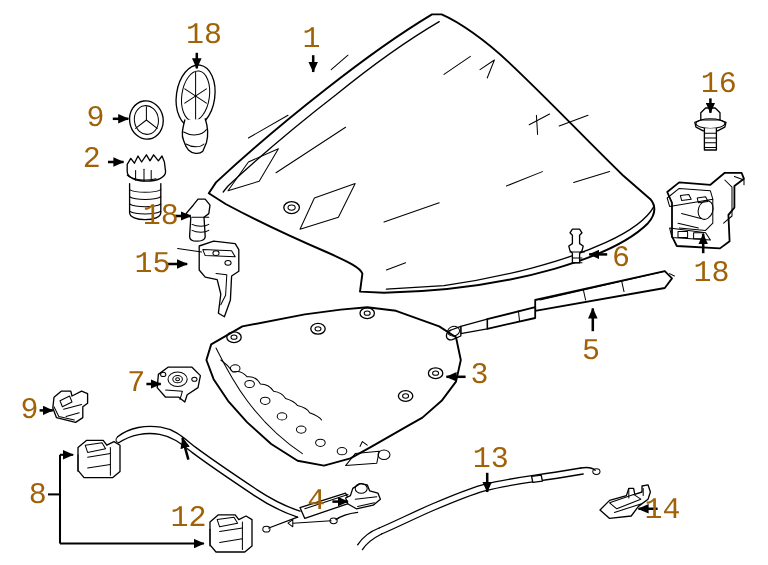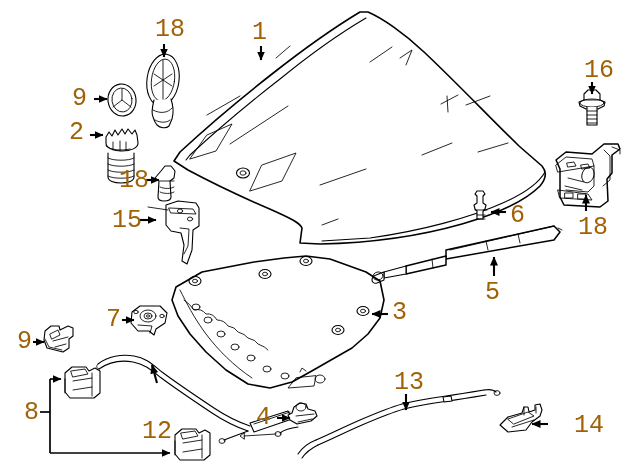--- a/index.html
+++ b/index.html
@@ -491,19 +491,19 @@
   <div class="callout-num" style="left:256px; top:405px;">4</div>
   <div class="callout-num" style="left:485px; top:280px;">5</div>
   <div class="callout-num" style="left:510px; top:203px;">6</div>
   <div class="callout-num" style="left:106px; top:307px;">7</div>
   <div class="callout-num" style="left:24px;  top:400px;">8</div>
   <div class="callout-num" style="left:17px;  top:329px;">9</div>
   <div class="callout-num" style="left:112px; top:208px;">15</div>
   <div class="callout-num" style="left:119px; top:168px;">18</div>
   <div class="callout-num" style="left:142px; top:389px;margin-top:30px;">12</div>
   <div class="callout-num" style="left:394px; top:370px;">13</div>
-  <div class="callout-num" style="left:574px; top:413px;">14</div>
+  <div class="callout-num" style="left:537px; top:413px;">14</div>
   <div class="callout-num" style="left:578px; top:215px;">18</div>
   <div class="callout-num" style="left:584px; top:58px;">16</div>
   <div class="callout-num" style="left:72px;  top:86px;">9</div>
   <div class="callout-num" style="left:155px; top:17px;">18</div>
 
 </div>
 
 </body></html>

